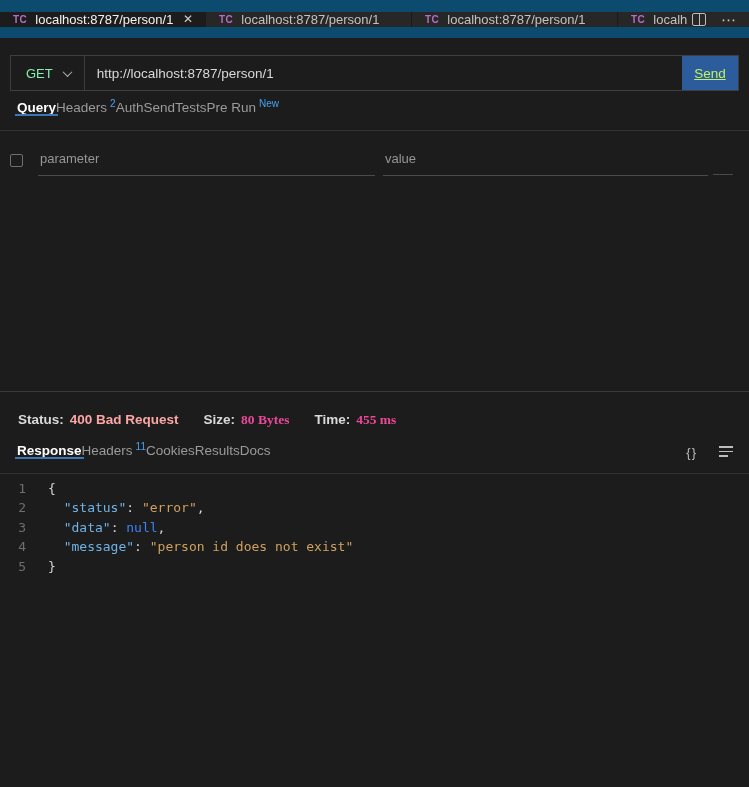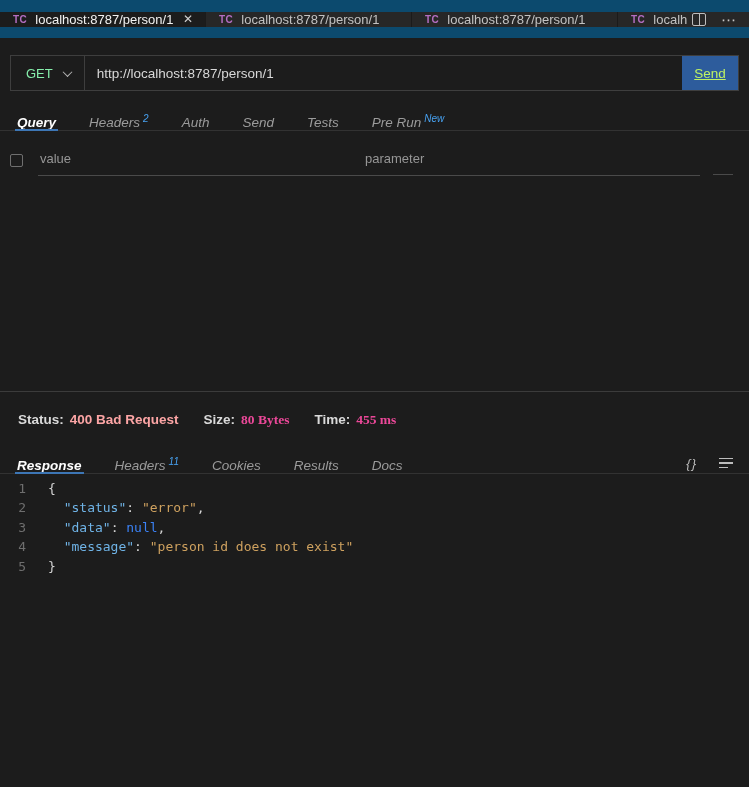--- a/index.html
+++ b/index.html
@@ -32,21 +32,21 @@
 
   
   .request-panel { height:337px; border-bottom:1px solid #3b3b3b; }
 
   .req-bar { display:flex; margin:17px 10px 0; height:36px; border:1px solid #3e3e3e; background:#1c1c1c; }
   .method-select { display:flex; align-items:center; gap:11px; padding:0 13px 0 15px; border-right:1px solid #3e3e3e; color:#86efac; font-size:13px; cursor:pointer; }
   .chevron-down { width:7px; height:7px; border-right:1.5px solid #b5b5b5; border-bottom:1.5px solid #b5b5b5; transform:rotate(45deg) translate(-1px,-1px); }
   .url-input { flex:1; background:transparent; border:none; outline:none; color:#d8d8d8; font-size:13.5px; padding:0 12px; font-family:"Liberation Sans",sans-serif; }
   .send-btn { width:56px; background:#2d5c9c; color:#bef264; border:none; font-size:13.5px; font-family:"Liberation Sans",sans-serif; cursor:pointer;text-decoration:underline; }
 
-  .tabs-row { display:flex; align-items:flex-end; gap:33px; padding-left:17px; border-bottom:1px solid #323232; height:31px;font-style:italic; }
+  .tabs-row { display:flex; align-items:flex-start; padding-left:17px; border-bottom:1px solid #323232; height:31px; }
   .tab-item { color:#9b9b9b; font-size:13.5px; display:flex; align-items:center; cursor:pointer; position:relative; white-space:nowrap; }
   .tab-item.active { color:#ffffff; font-weight:600; }
   .tab-item.active::after { content:""; position:absolute; left:-2px; right:-2px; bottom:-1px; height:2.5px; background:#3d76b5; }
   .sup-badge { color:#47a1f0; font-size:10px; vertical-align:super; margin-left:3px; position:relative; top:-4px; }
 
   .qp-title { margin:22px 0 0 10px; font-size:15px; color:#d2d2d2; }
   .qp-row { display:flex; align-items:center; margin:17px 10px 0; }
   .qp-checkbox { appearance:none; -webkit-appearance:none; width:13px; height:13px; border:1px solid #6f6f6f; border-radius:2px; background:transparent; margin:0 15px 4px 0; cursor:pointer; flex-shrink:0; }
   .qp-input { background:transparent; border:none; border-bottom:1px solid #4a4a4a; color:#cccccc; font-size:13px; padding:3px 2px 9px; outline:none; font-family:"Liberation Sans",sans-serif; }
   .qp-input::placeholder { color:#969696; }
@@ -134,22 +134,22 @@
     </div>
     <div class="tab-item">
       <span>Pre Run</span>
       <span class="sup-badge">New</span>
     </div>
   </div>
 
 
   <div class="qp-row">
     <input type="checkbox" class="qp-checkbox" style="">
+    <input type="text" class="qp-input qp-param" placeholder="parameter" style="">
     <input type="text" class="qp-input qp-value" placeholder="value" style="">
-    <input type="text" class="qp-input qp-param" placeholder="parameter" style="">
     <div class="qp-short-line"></div>
   </div>
 
 </div>
 
 <div class="response-panel">
 
   <div class="status-row">
     <div class="status-group">
       <span class="status-label">Status:</span>

